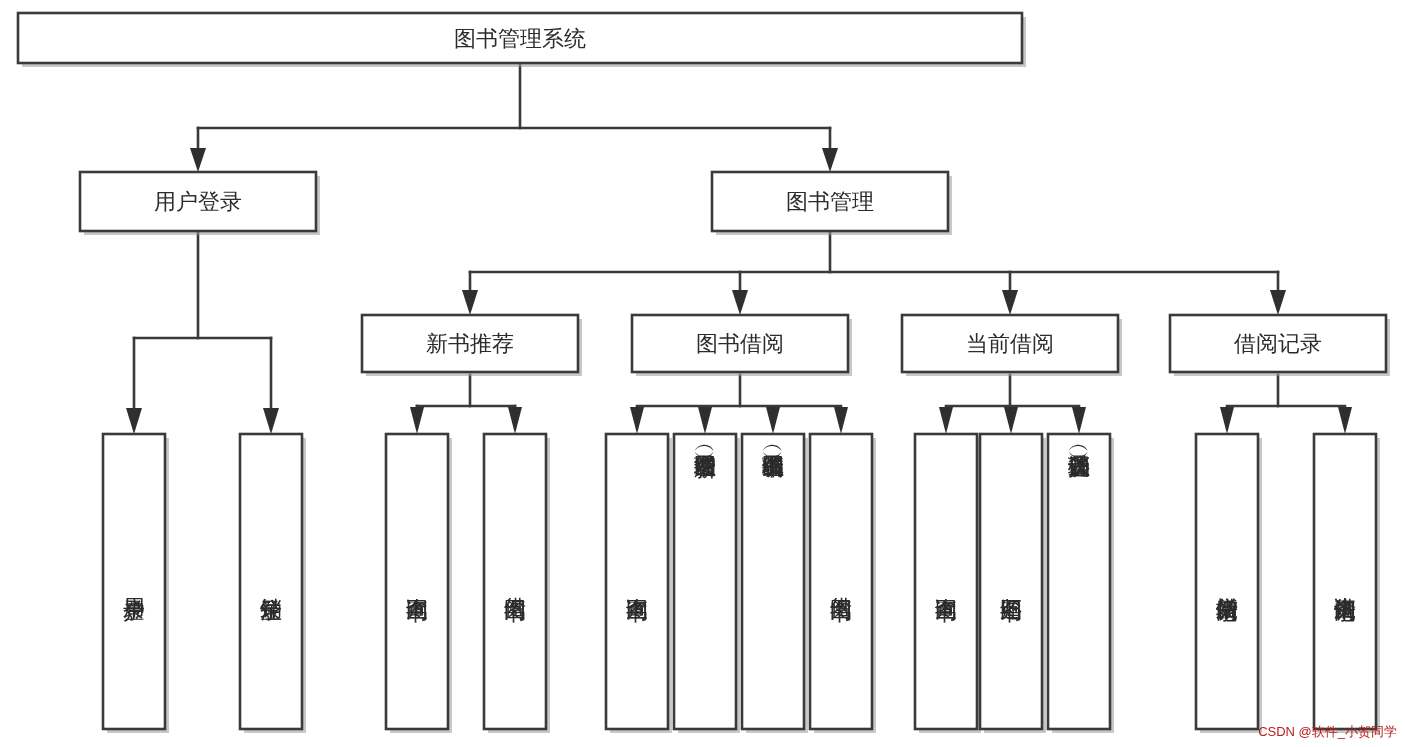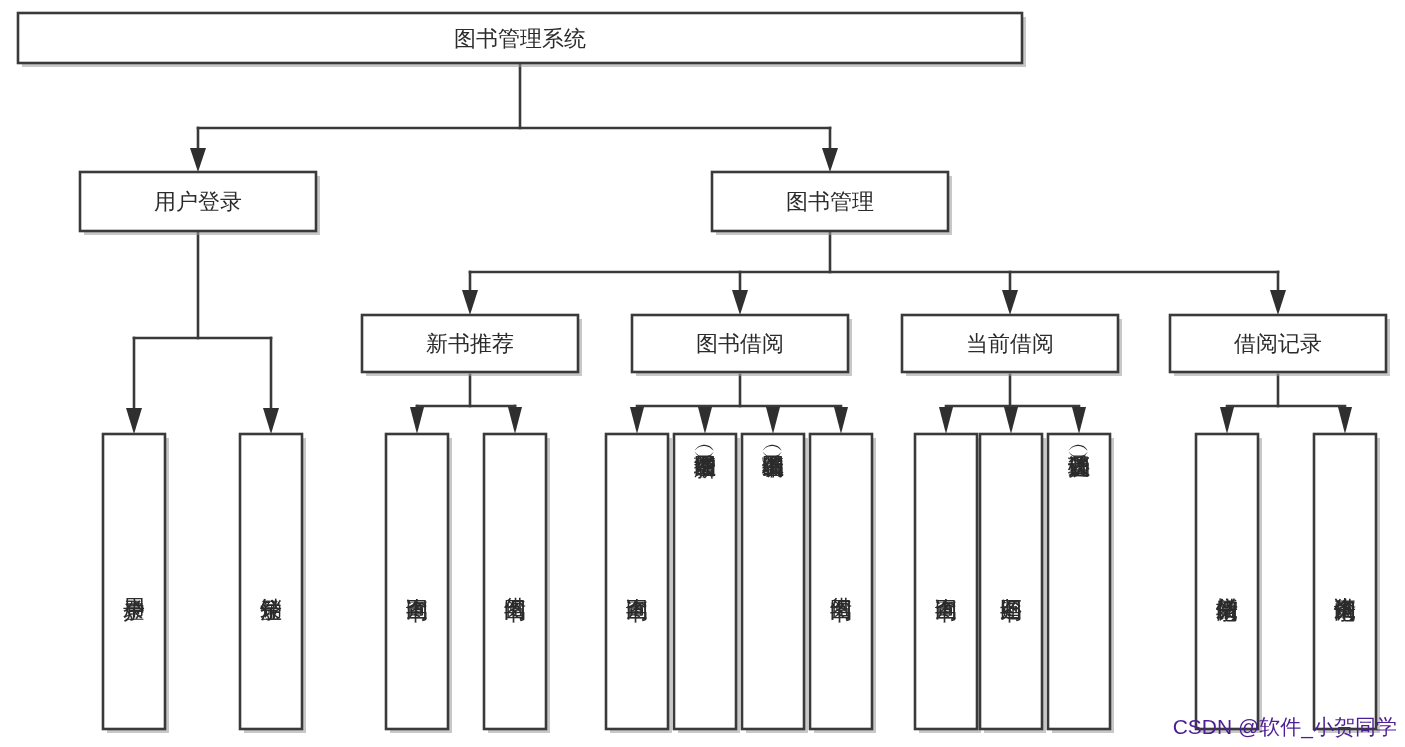--- a/index.html
+++ b/index.html
@@ -57,22 +57,22 @@
     font-size: 22px;
     writing-mode: vertical-rl;
     text-orientation: upright;
     letter-spacing: 1px;
   }
   .watermark {
     position: absolute;
     right: 8px;
     bottom: 6px;
     font-family: "Liberation Sans", "DejaVu Sans", sans-serif;
-    font-size: 21px;
-    color: #4c1d95;
+    font-size: 13px;
+    color: #b91c1c;
     white-space: nowrap;
     user-select: none;
   }
 </style>
 </head>
 <body>
 
 <div id="diagram-root">
 
   <svg id="flowchart" viewBox="0 0 1405 747" xmlns="http://www.w3.org/2000/svg">

